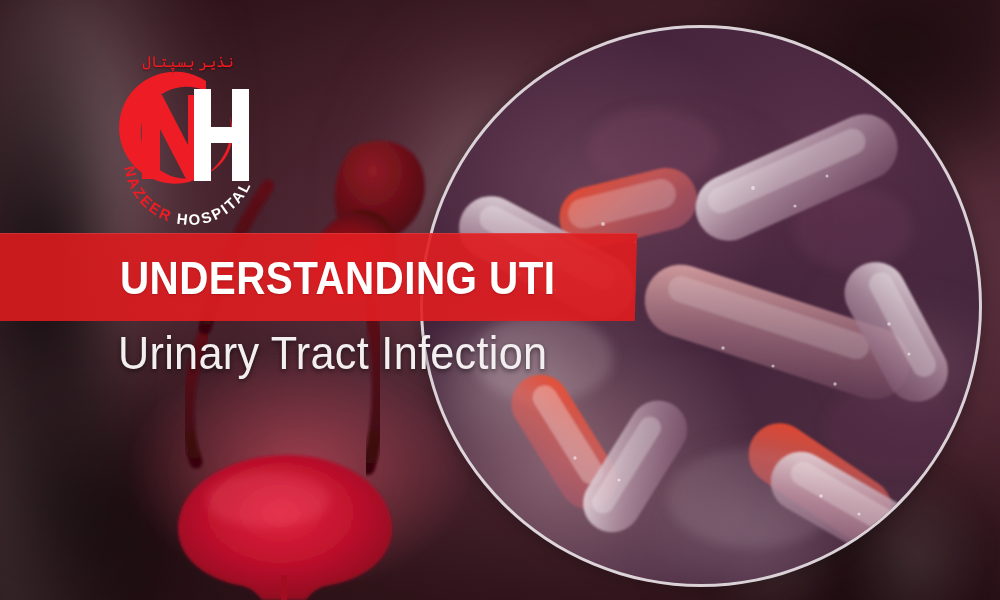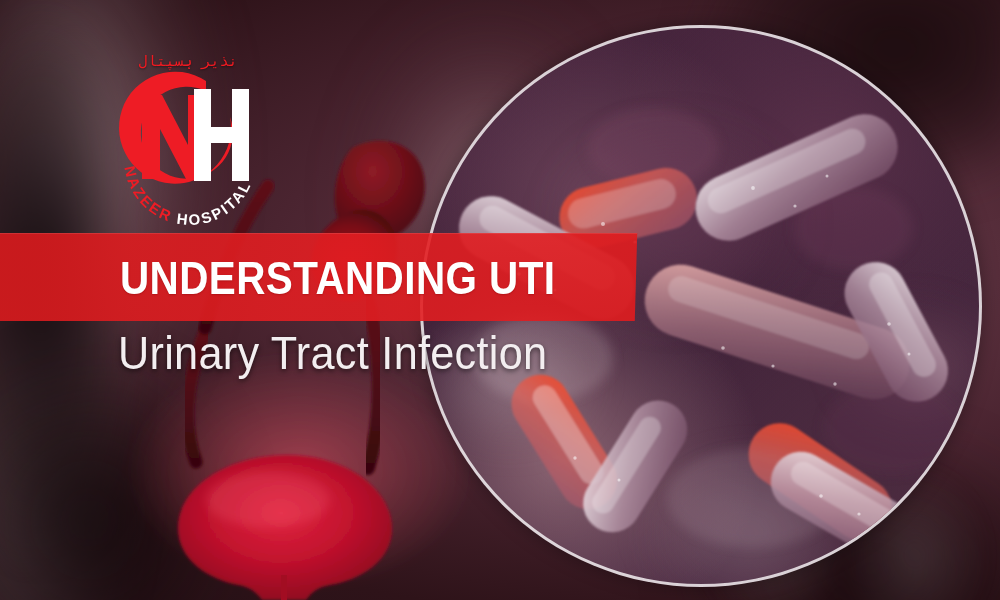--- a/index.html
+++ b/index.html
@@ -136,21 +136,21 @@
     position:absolute;
     left:108px; top:55px;
     width:160px; height:160px;
   }
   .logo svg{ display:block; overflow:visible; }
   .logo-urdu{
     position:absolute;
     left:0; top:0; width:160px;
     text-align:center;
     color:#ef1a21;
-    font-family:Liberation Mono, monospace;
+    font-family:Liberation Serif, serif;
     font-size:15px;
     line-height:1;
     direction:rtl;
     text-shadow:0 1px 2px rgba(0,0,0,.4);
   }
 </style>
 </head>
 <body>
 
 <div class="banner">

